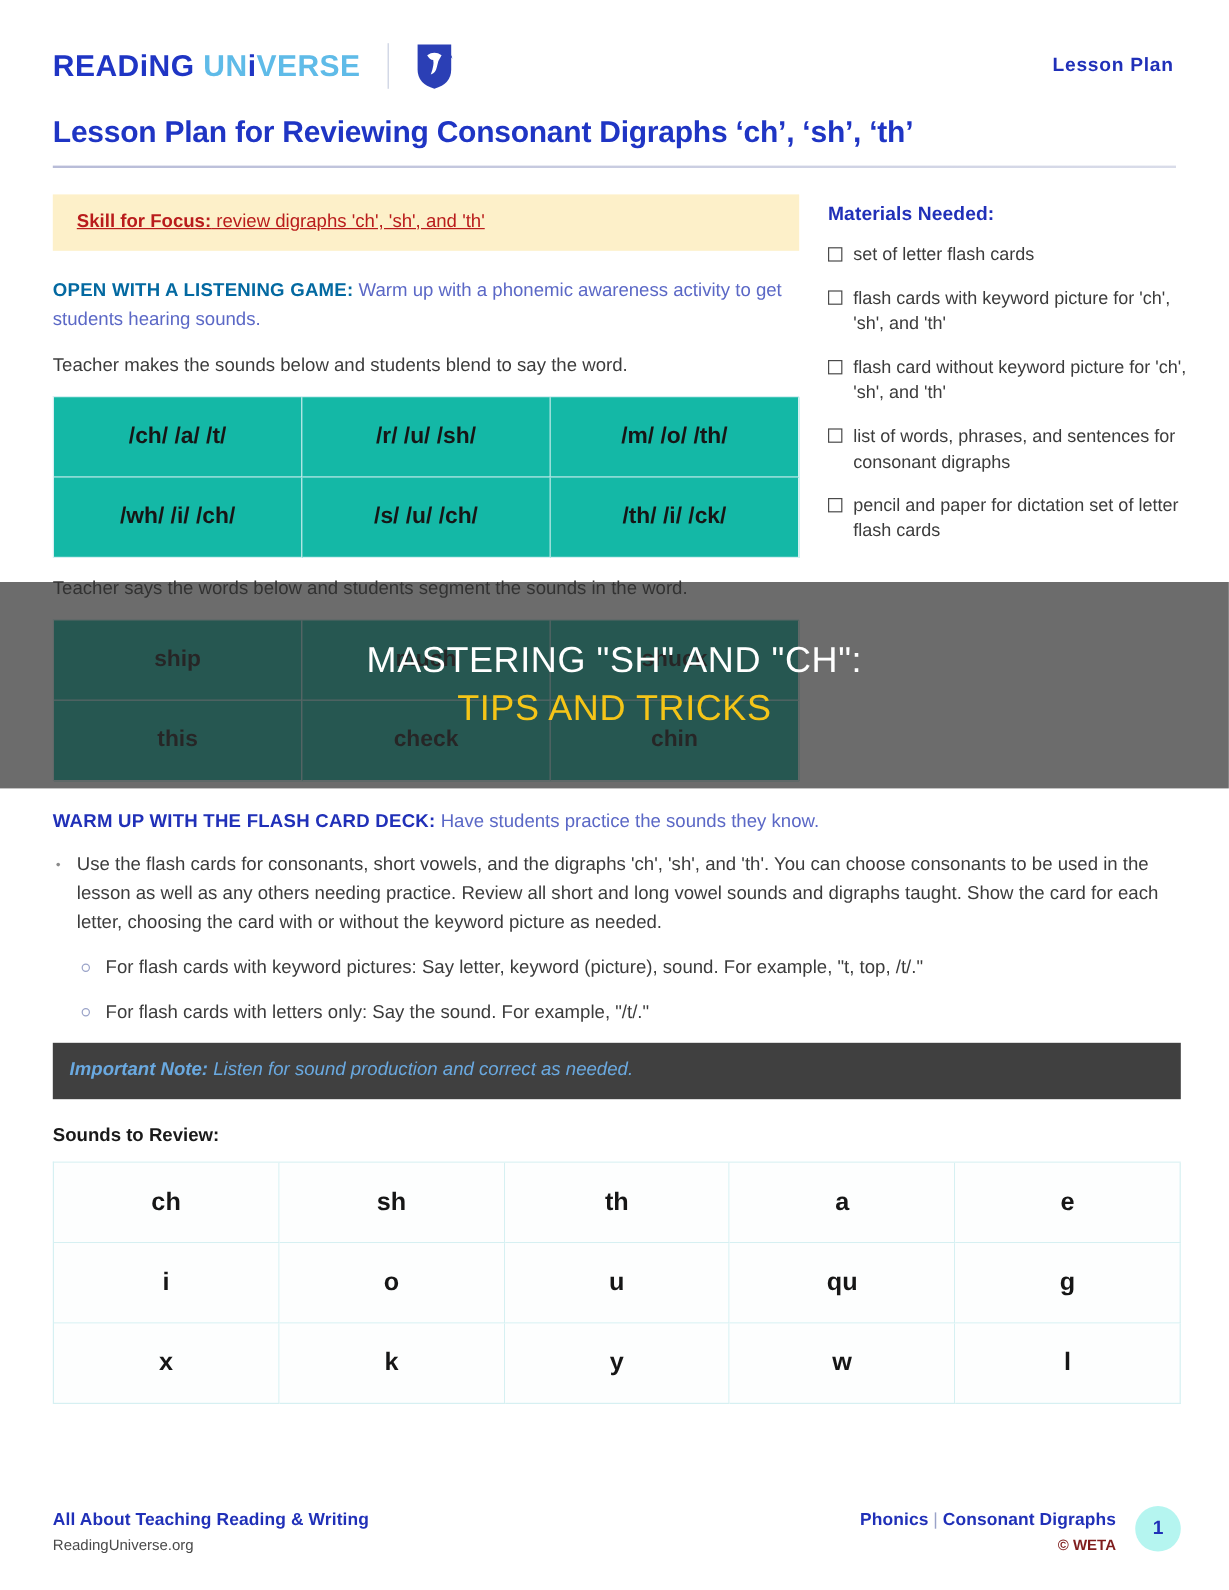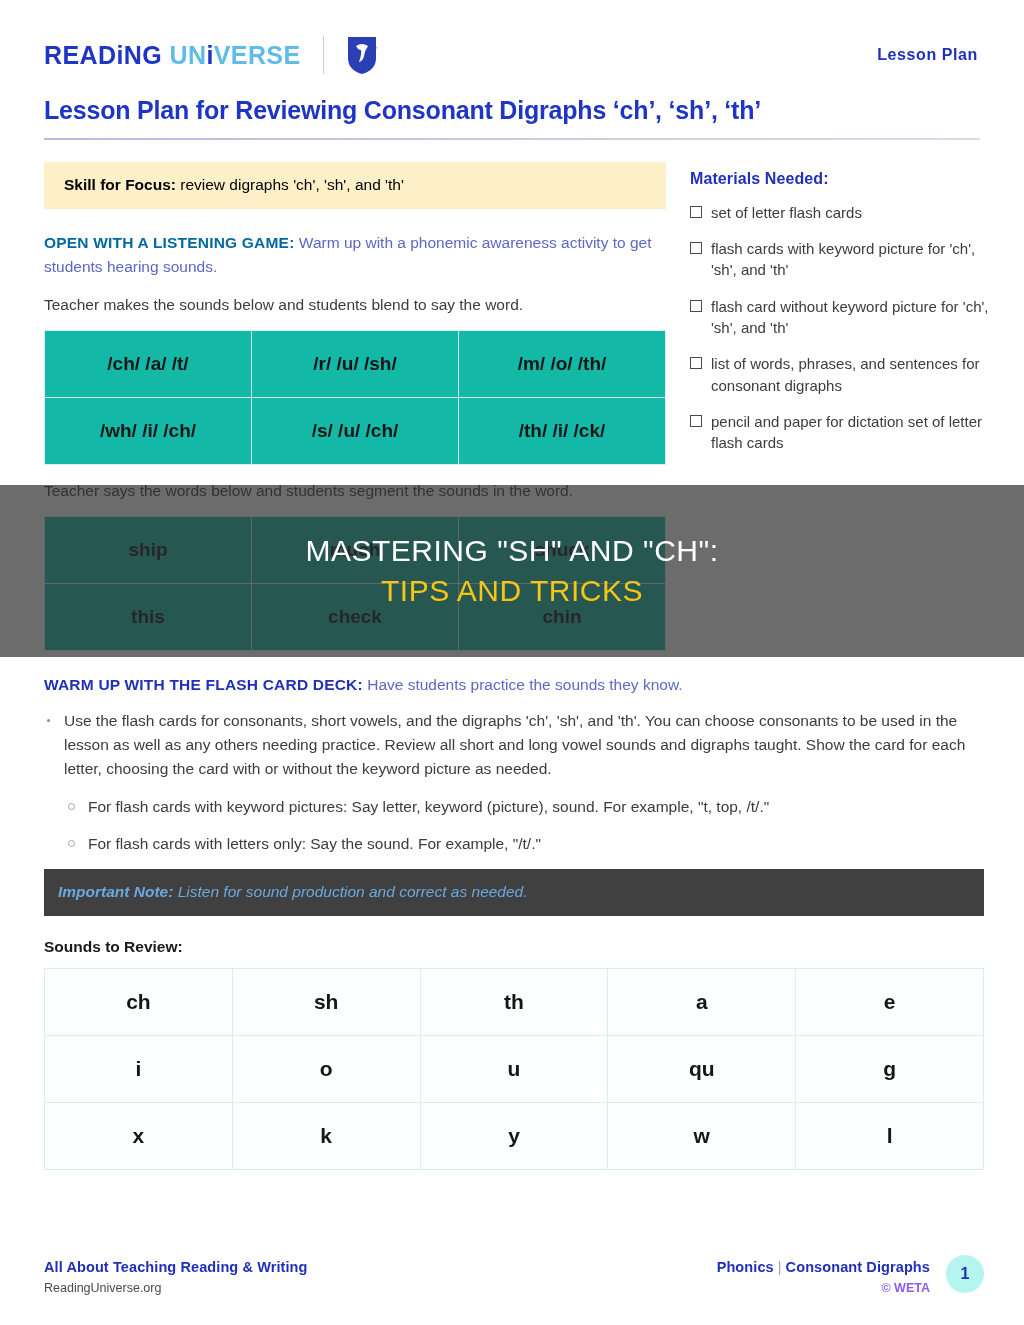--- a/index.html
+++ b/index.html
@@ -76,22 +76,23 @@
     align-items: flex-start;
   }
   .col-main { width: 622px; flex: 0 0 622px; }
   .col-side { width: 300px; flex: 0 0 300px; padding-top: 8px; }
 
   
   .skill-banner {
     background: #fdf0c9;
     padding: 13px 20px 14px 20px;
     font-size: 15.5px;
-    color: #000000;
+    color: #b91c1c;
     line-height: 1.3;
+    text-decoration: underline;
   }
   .skill-banner b { font-weight: 700; }
 
   
   .sec-lead {
     margin-top: 22px;
     font-size: 15.5px;
     line-height: 1.55;
     color: #5b68c6;
   }
@@ -264,21 +265,21 @@
   .foot-right-text { text-align: right; }
   .foot-crumbs {
     color: #2030b8;
     font-size: 14.5px;
     font-weight: 700;
     letter-spacing: 0.1px;
   }
   .foot-crumbs .sep { color: #9aa3c8; font-weight: 400; margin: 0 4px; }
   .foot-copy {
     margin-top: 6px;
-    color: #8b5cf6;
+    color: #7f1d1d;
     font-size: 12.5px;
     font-weight: 700;
   }
   .page-badge {
     width: 38px; height: 38px;
     border-radius: 50%;
     background: #b5f5f0;
     display: flex;
     align-items: center;
     justify-content: center;

